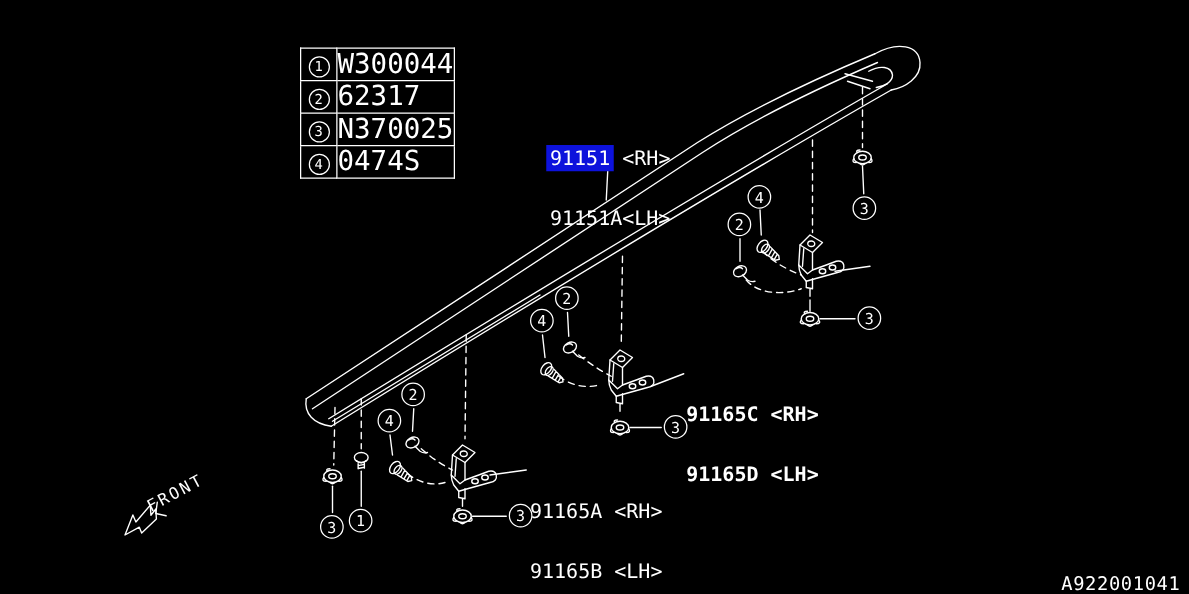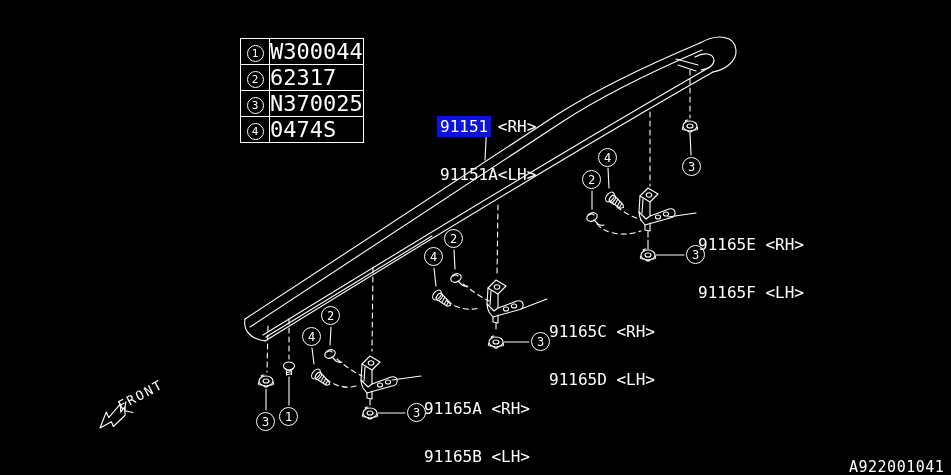--- a/index.html
+++ b/index.html
@@ -174,26 +174,22 @@
         <td class="pn-cell">0474S</td>
       </tr>
     </tbody>
   </table>
 
   <div class="plabel" style="left:440px;top:87px;">
     <div><span class="hl">91151</span><span> &lt;RH&gt;</span></div>
     <div>91151A&lt;LH&gt;</div>
   </div>
 
-  <div class="plabel" style="left:698px;top:205px;">
-    <div>91165E &lt;RH&gt;</div>
-    <div>91165F &lt;LH&gt;</div>
-  </div>
-
-  <div class="plabel" style="left:549px;top:292px;">
+
+  <div class="plabel" style="left:549px;top:292px;font-weight:bold;">
     <div>91165C &lt;RH&gt;</div>
     <div>91165D &lt;LH&gt;</div>
   </div>
 
   <div class="plabel" style="left:424px;top:369px;">
     <div>91165A &lt;RH&gt;</div>
     <div>91165B &lt;LH&gt;</div>
   </div>
 
   <div class="callout" style="left:682px;top:157px;">3</div>

